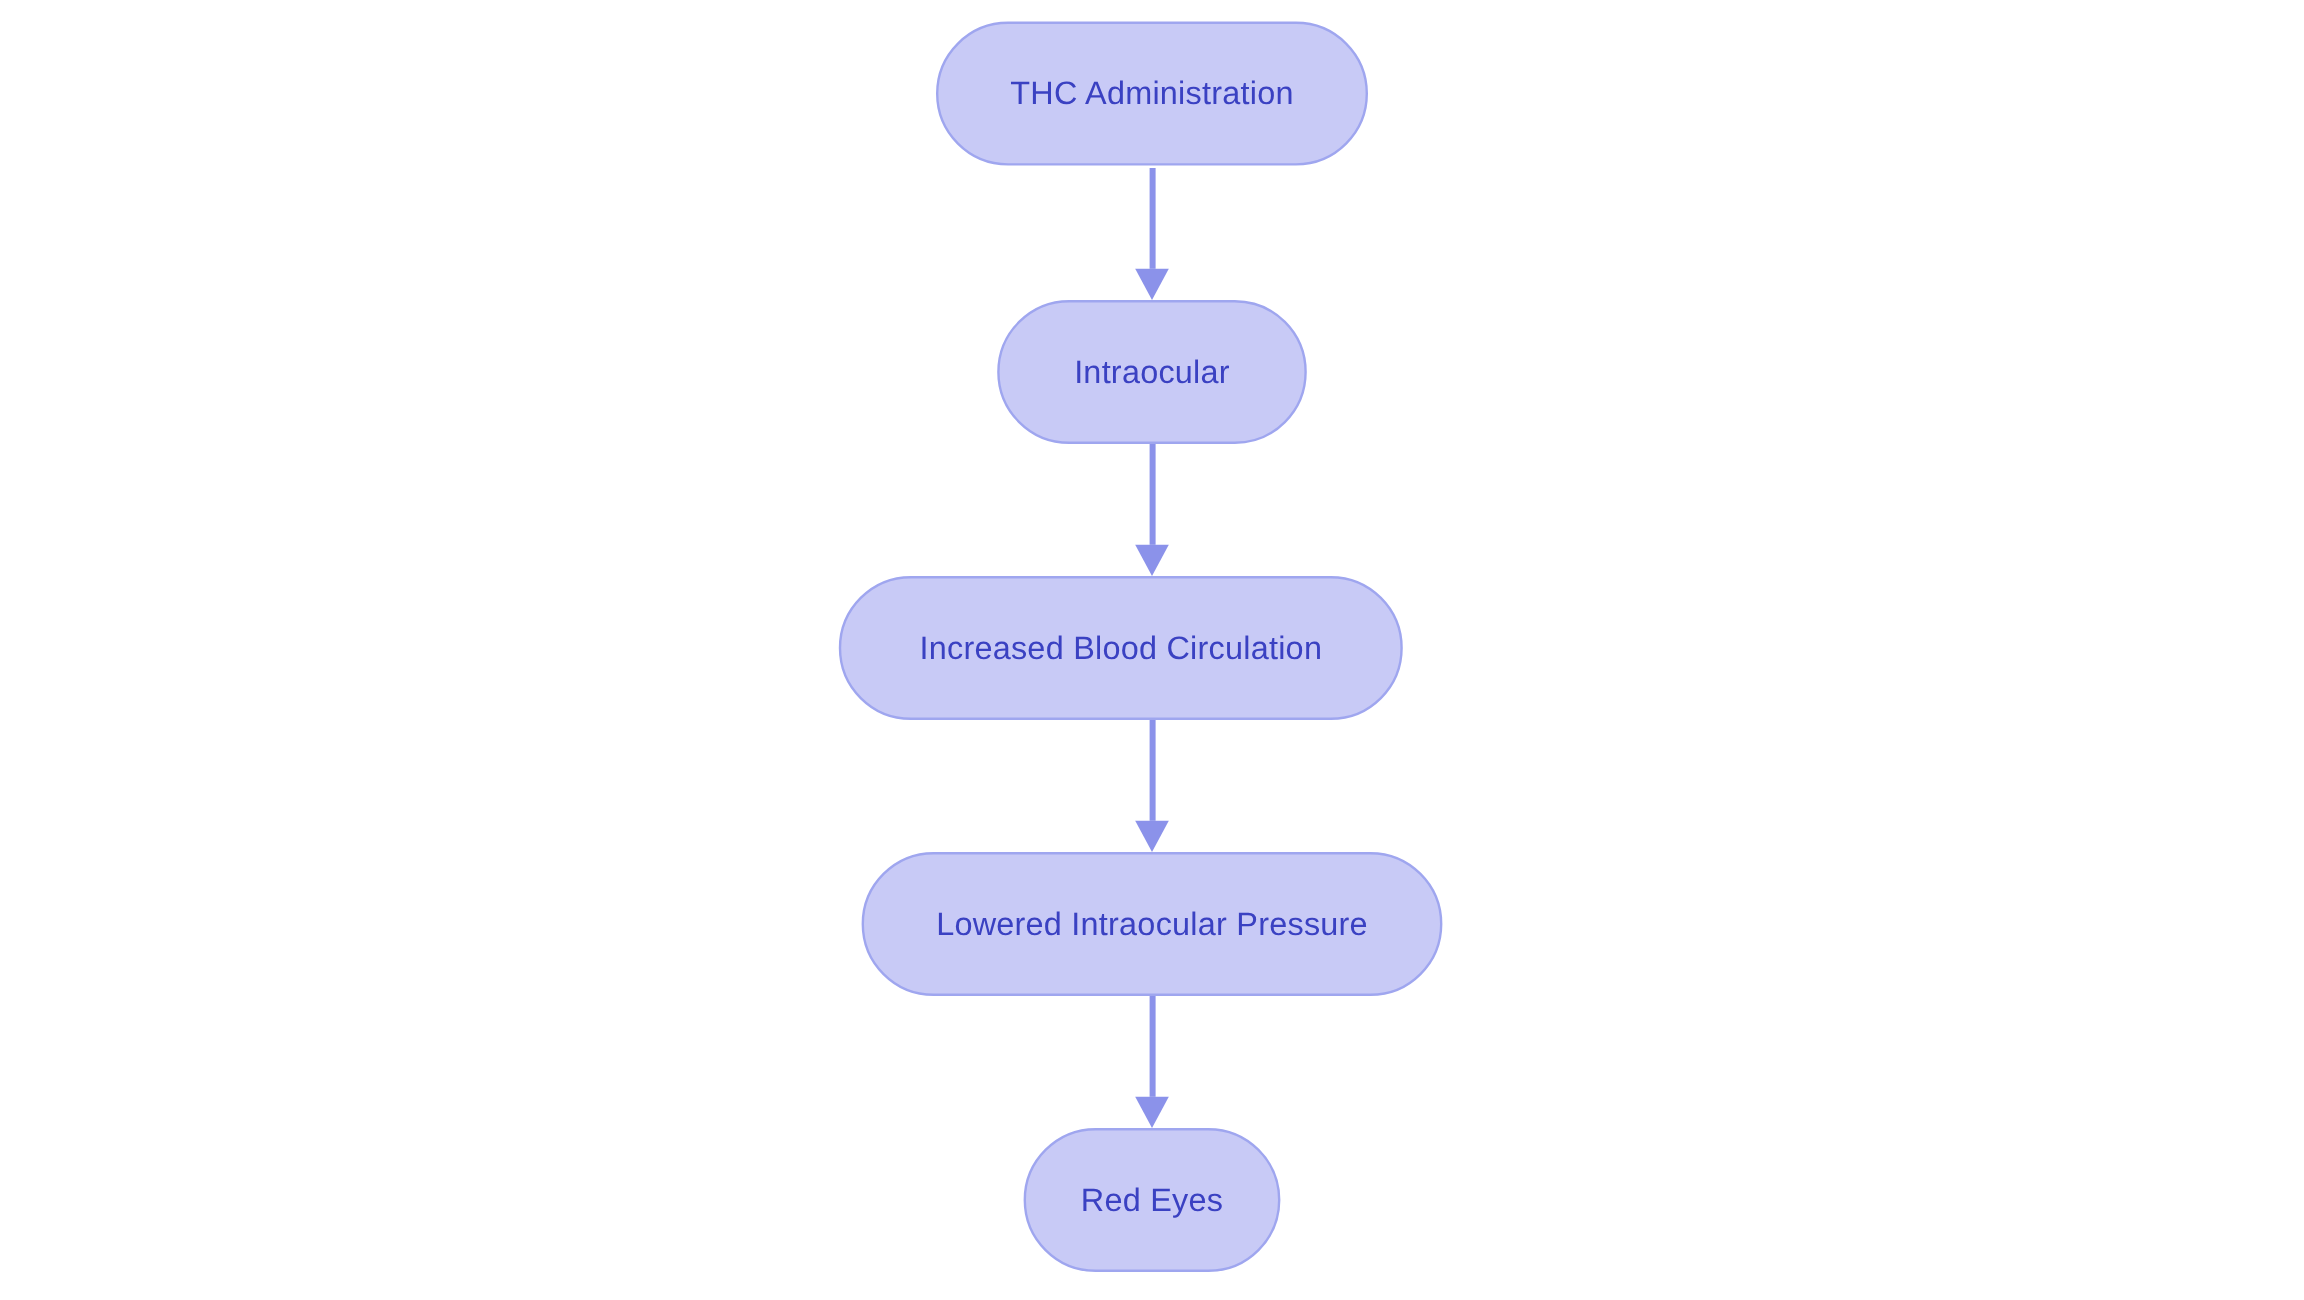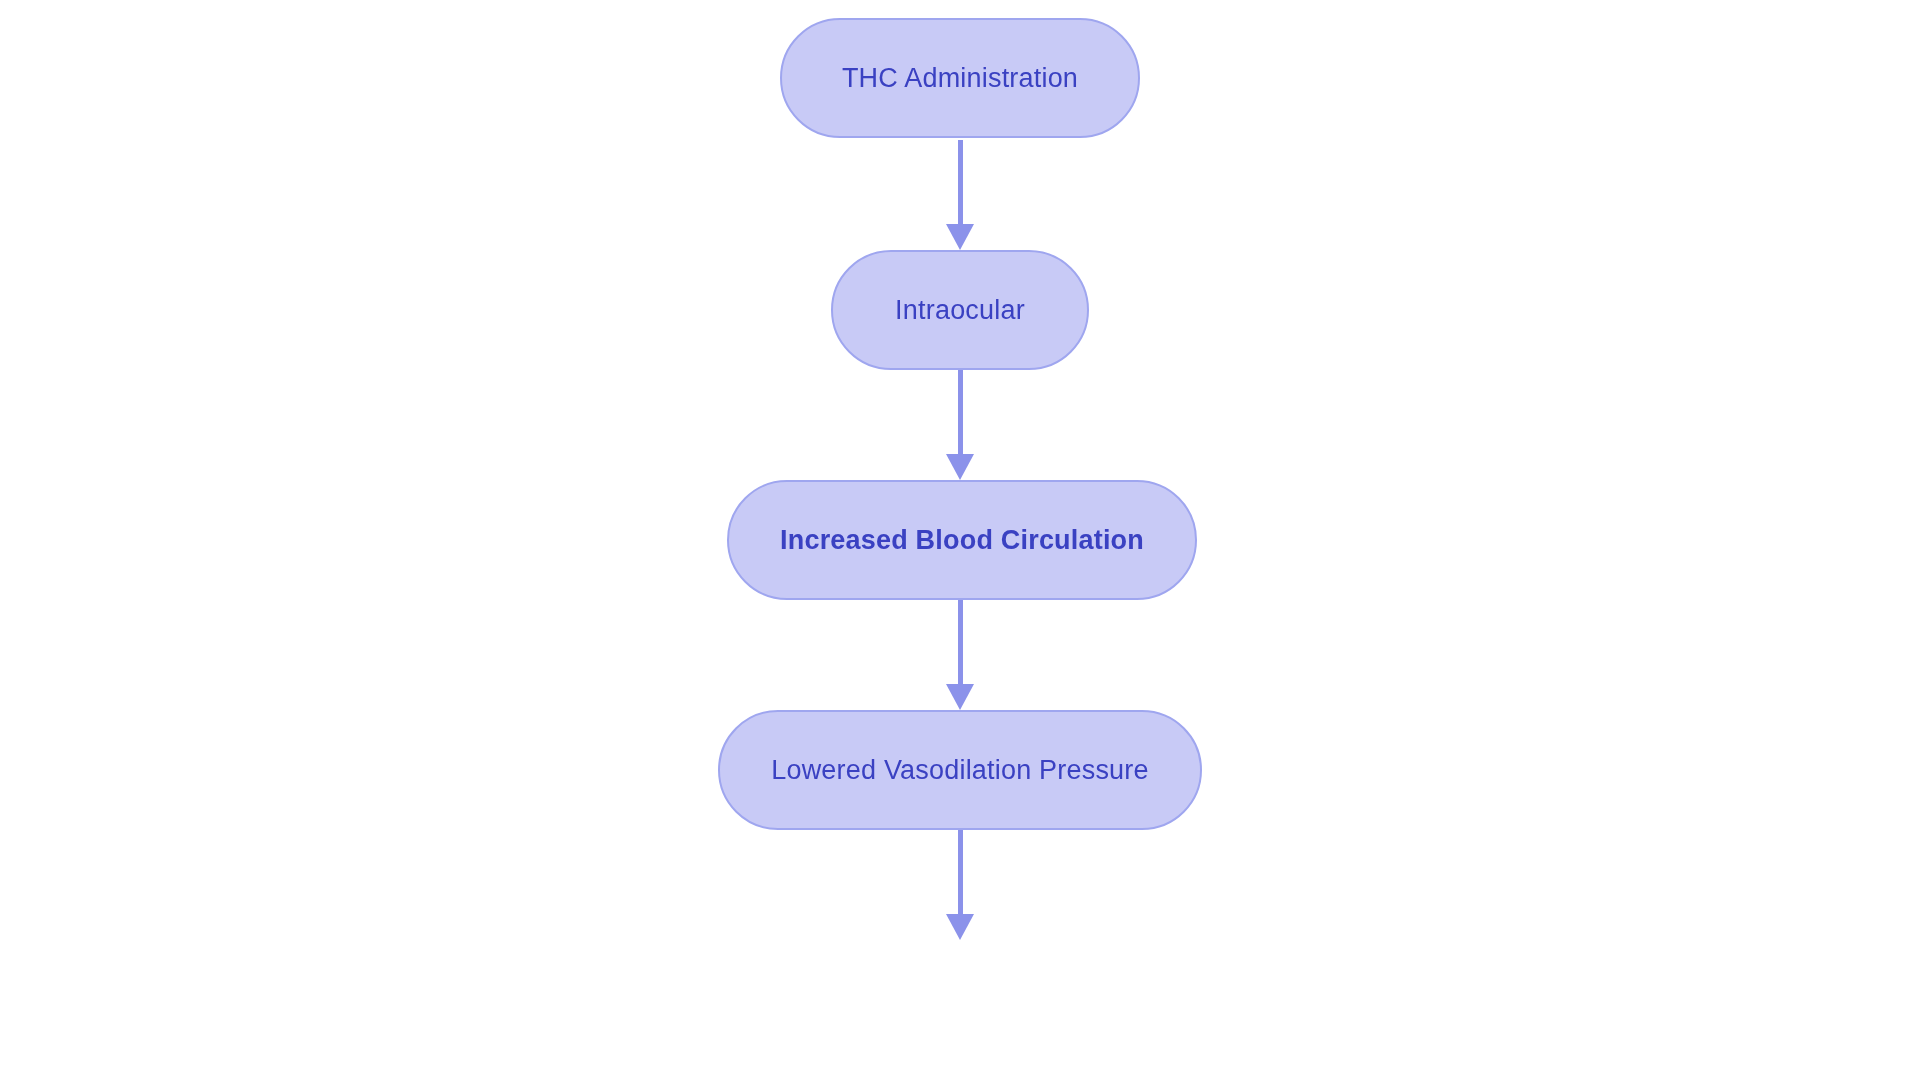--- a/index.html
+++ b/index.html
@@ -35,21 +35,21 @@
   }
   .flow-node .label {
     color: var(--node-text);
     font-size: 27px;
     letter-spacing: 0.2px;
     white-space: nowrap;
     text-align: center;
   }
   .n1 { left: 780px; top: 18px;  width: 360px; }
   .n2 { left: 831px; top: 250px; width: 258px; }
-  .n3 { left: 727px; top: 480px; width: 470px; font-weight: bold; }
+  .n3 { left: 699px; top: 480px; width: 470px; }
   .n4 { left: 718px; top: 710px; width: 484px; }
   .n5 { left: 853px; top: 940px; width: 214px; }
 
   .arrow {
     position: absolute;
     left: 946px;
     width: 28px;
     display: flex;
     flex-direction: column;
     align-items: center;
@@ -97,22 +97,25 @@
   <div class="flow-node n3">
     <span class="label">Increased Blood Circulation</span>
   </div>
 
   <div class="arrow a3">
     <div class="arrow-line"></div>
     <div class="arrow-head"></div>
   </div>
 
   <div class="flow-node n4">
-    <span class="label">Lowered Vasodilation Pressure</span>
+    <span class="label">Lowered Intraocular Pressure</span>
   </div>
 
   <div class="arrow a4">
     <div class="arrow-line"></div>
     <div class="arrow-head"></div>
   </div>
 
+  <div class="flow-node n5">
+    <span class="label">Red Eyes</span>
+  </div>
 
 </div>
 
 </body></html>

